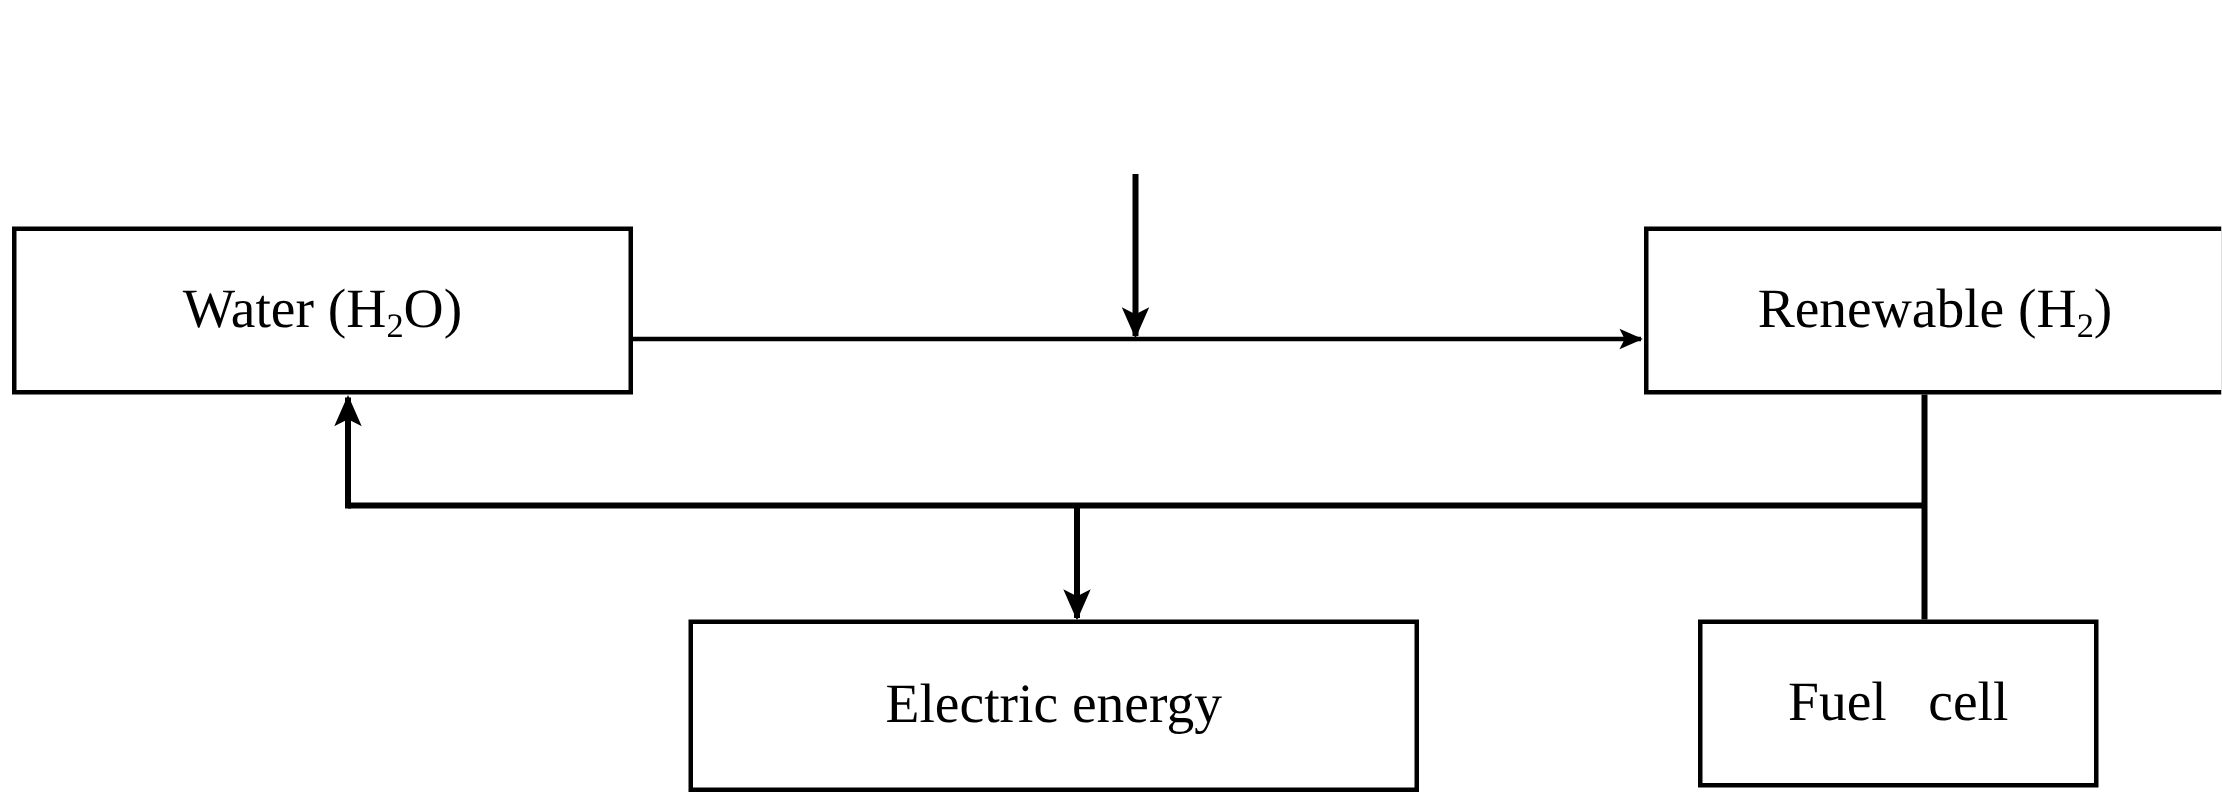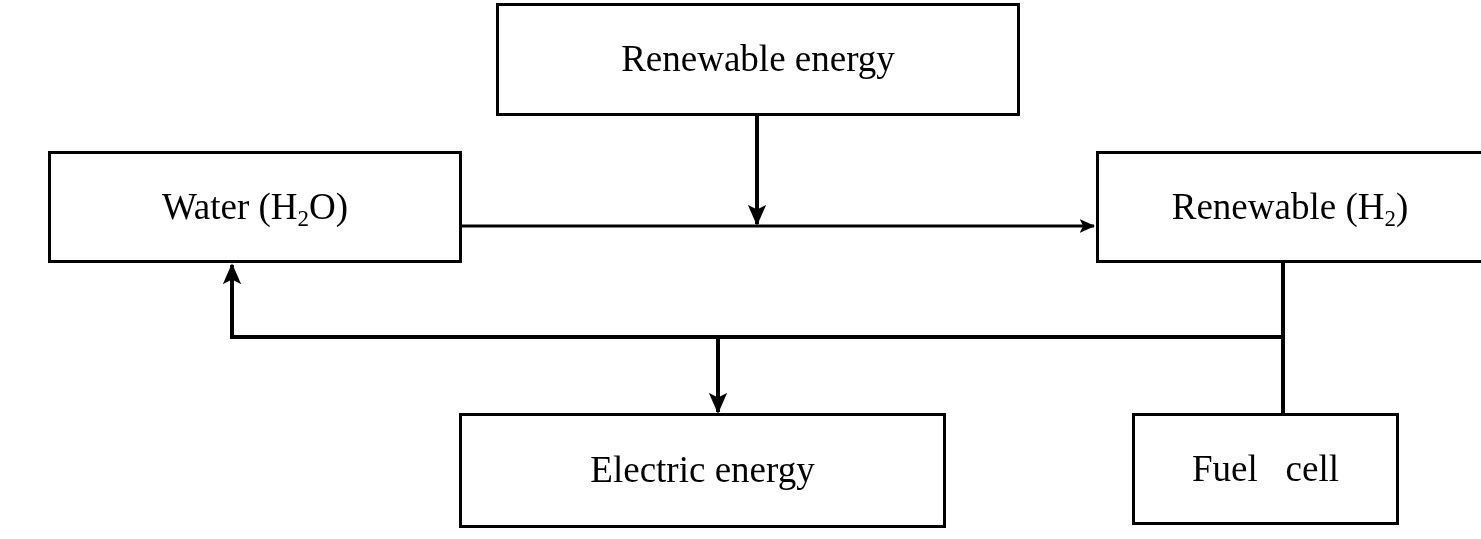--- a/index.html
+++ b/index.html
@@ -40,21 +40,21 @@
     left: 0;
     top: 0;
     width: 1481px;
     height: 539px;
     z-index: 1;
     overflow: visible;
   }
 
   
   #node-renewable   { left: 496px;  top: 3px;   width: 524px; height: 113px; }
-  #node-water       { left: 8px;    top: 151px; width: 414px; height: 112px; margin-left: 40px; }
+  #node-water       { left: 8px;    top: 151px; width: 414px; height: 112px; }
   #node-hydrogen    { left: 1096px; top: 151px; width: 388px; height: 112px; }
   #node-electric    { left: 459px;  top: 413px; width: 487px; height: 115px; }
   #node-fuelcell    { left: 1132px; top: 413px; width: 267px; height: 112px; }
 </style>
 </head>
 <body>
 
 <div id="canvas">
 
   <svg id="svg-edges" viewBox="0 0 1481 539" width="1481" height="539">
@@ -70,23 +70,20 @@
 
     <line x1="1283" y1="262" x2="1283" y2="414" stroke="#000000" stroke-width="4"></line>
 
     <line x1="1283" y1="337" x2="232" y2="337" stroke="#000000" stroke-width="4"></line>
 
     <line x1="232" y1="339" x2="232" y2="265" stroke="#000000" stroke-width="4" marker-end="url(#arrow)"></line>
 
     <line x1="718" y1="337" x2="718" y2="412" stroke="#000000" stroke-width="4" marker-end="url(#arrow)"></line>
   </svg>
 
-  <div class="node" id="node-renewable">
-    <span class="label">Renewable energy</span>
-  </div>
 
   <div class="node" id="node-water">
     <span class="label"><span>Water (H</span><sub>2</sub><span>O)</span></span>
   </div>
 
   <div class="node" id="node-hydrogen">
     <span class="label"><span>Renewable (H</span><sub>2</sub><span>)</span></span>
   </div>
 
   <div class="node" id="node-fuelcell">

